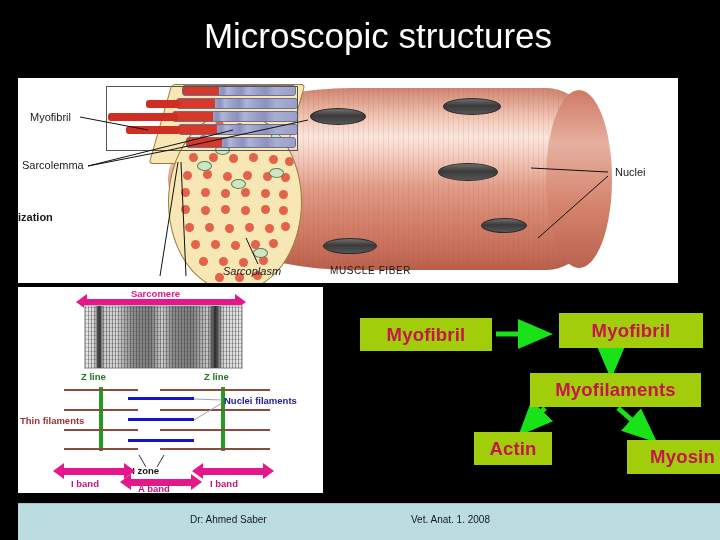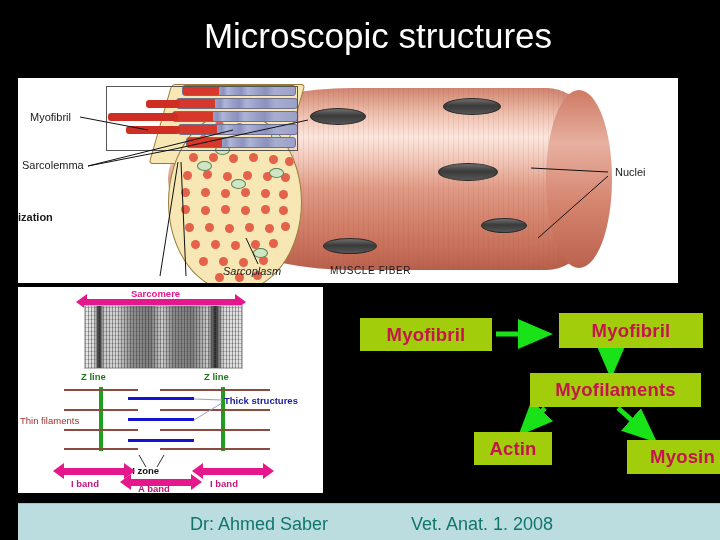--- a/index.html
+++ b/index.html
@@ -210,21 +210,21 @@
     height: 1.6px;
     background: #8c4b3f;
   }
   .thick-fil {
     position: absolute;
     height: 3.2px;
     background: #1414d0;
   }
   .txt-sarcomere { color: #e5178c; font-weight: bold; font-size: 9.5px; position:absolute; white-space:nowrap;}
   .txt-zline { color: #1f7a1f; font-weight: bold; font-size: 9.5px; position:absolute; white-space:nowrap;}
-  .txt-thin { color: #a33030; font-weight: normal; font-size: 9.5px; position:absolute; white-space:nowrap;}
+  .txt-thin { color: #a33030; font-weight: bold; font-size: 9.5px; position:absolute; white-space:nowrap;}
   .txt-thick { color: #1a1a9e; font-weight: bold; font-size: 9.5px; position:absolute; white-space:nowrap;}
   .txt-hzone { color: #151515; font-weight: bold; font-size: 9.5px; position:absolute; white-space:nowrap;}
   .txt-band { color: #c2157c; font-weight: bold; font-size: 9.5px; position:absolute; white-space:nowrap;}
 
   
   .flow-box {
     position: absolute;
     background: #a2cd0b;
     color: #c4164a;
     font-weight: bold;
@@ -240,22 +240,22 @@
   .footer-band {
     position: absolute;
     left: 0; top: 503px;
     width: 720px; height: 37px;
     background: #bcdde0;
     border-top: 1px solid #9bc3c7;
   }
   .footer-text {
     position: absolute;
     top: 10px;
-    color: #0f766e;
-    font-size: 18px;
+    color: #0f172a;
+    font-size: 10px;
     white-space: nowrap;
   }
   .f-left { left: 172px; }
   .f-right { left: 393px; }
 </style>
 </head>
 <body>
 
 <div class="slide">
 
@@ -395,21 +395,21 @@
     <div class="thick-fil" style="left:110px; top:152px; width:66px;"></div>
 
     <svg width="305" height="206" style="position:absolute;left:0;top:0;">
       <line x1="176" y1="112" x2="204" y2="113" stroke="#9aa0c0" stroke-width="1"></line>
       <line x1="176" y1="133" x2="204" y2="116" stroke="#9aa0c0" stroke-width="1"></line>
       <line x1="121" y1="168" x2="128" y2="180" stroke="#333" stroke-width="1"></line>
       <line x1="146" y1="168" x2="139" y2="180" stroke="#333" stroke-width="1"></line>
     </svg>
 
     <div class="txt-thin" style="left:2px; top:128px;">Thin filaments</div>
-    <div class="txt-thick" style="left:206px; top:108px;">Thick structures</div>
+    <div class="txt-thick" style="left:206px; top:108px;">Nuclei filaments</div>
     <div class="txt-hzone" style="left:110px; top:178px;">H zone</div>
 
     <div class="arrow-dbl" style="left:45px; top:181px; width:62px;"></div>
     <div class="arrow-dbl" style="left:112px; top:192px; width:62px;"></div>
     <div class="arrow-dbl" style="left:184px; top:181px; width:62px;"></div>
 
     <div class="txt-band" style="left:53px; top:191px;">I band</div>
     <div class="txt-band" style="left:120px; top:196px;">A band</div>
     <div class="txt-band" style="left:192px; top:191px;">I band</div>
   </div>

